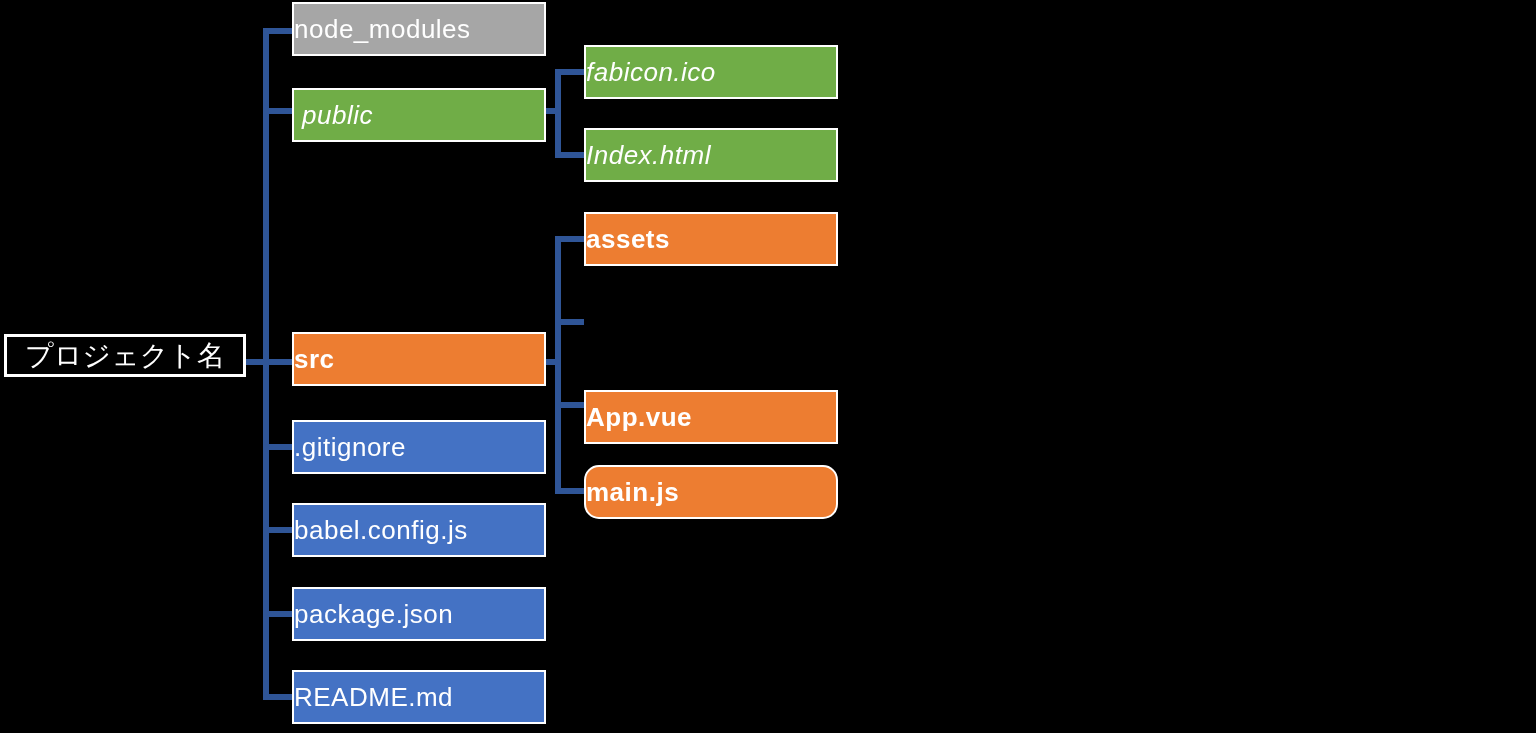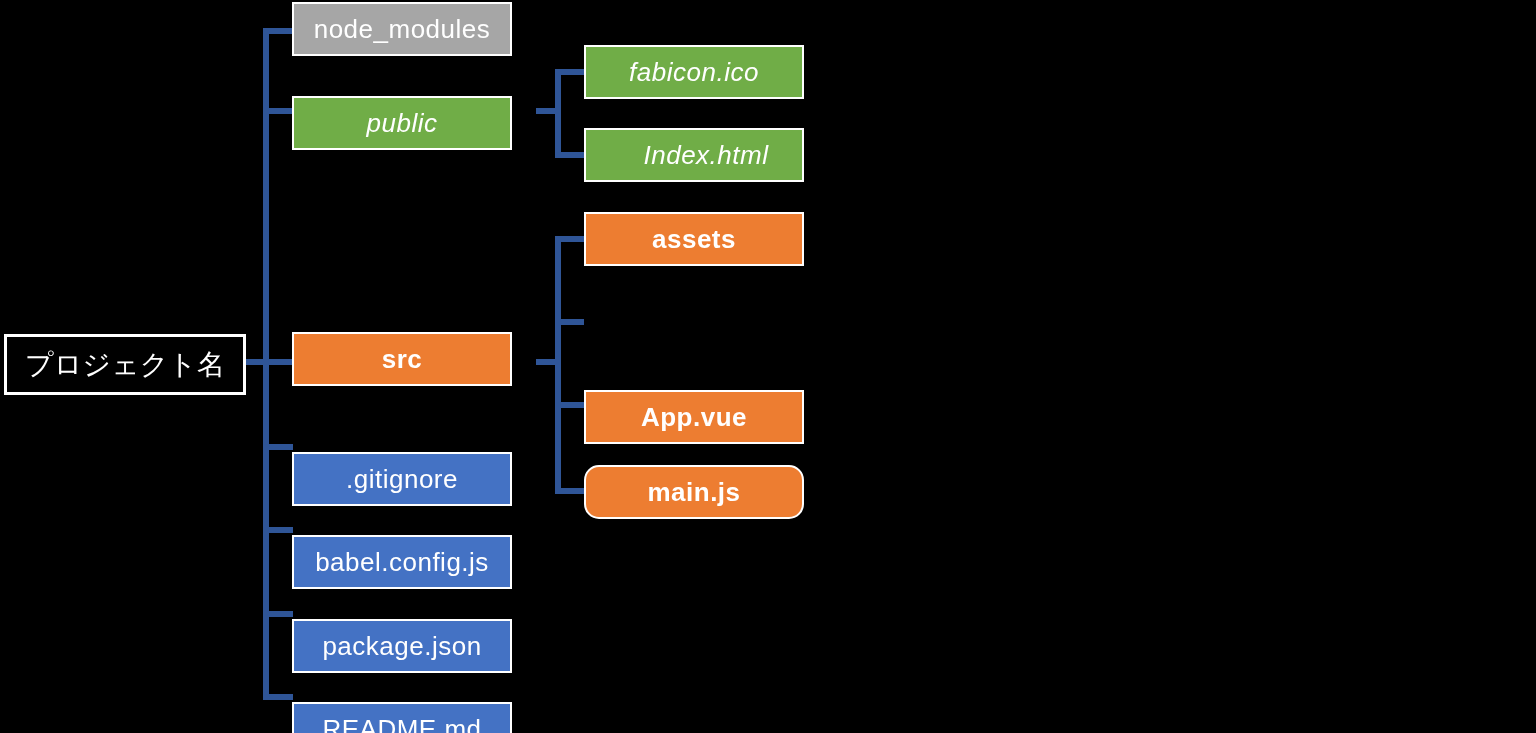--- a/index.html
+++ b/index.html
@@ -6,54 +6,54 @@
   .canvas{
     position:relative;
     width:1536px;height:733px;
     background:#000;
     overflow:hidden;
     font-family:"Liberation Sans","DejaVu Sans",sans-serif;
   }
   .box{
     position:absolute;
     box-sizing:border-box;
-    display:flex;align-items:center;justify-content:center;
+    display:flex;align-items:center;
     color:#fff;
     font-size:26px;
     letter-spacing:0.5px;
     border:2px solid #fff;
-    width:220px;height:54px;
+    width:254px;height:54px;
   }
   .root-box{
     position:absolute;
     box-sizing:border-box;
-    left:4px;top:334px;width:242px;height:61px;
+    left:4px;top:334px;width:242px;height:43px;
     background:#000;
     border:3px solid #fff;
     display:flex;align-items:center;justify-content:center;
     color:#fff;font-size:28px;
   }
   .gray{background:#A6A6A6;}
   .green{background:#70AD47;font-style:italic;}
   .orange{background:#ED7D31;font-weight:bold;}
-  .blue{background:#4472C4;margin-top:32px;}
+  .blue{background:#4472C4;}
   .conn{position:absolute;background:#2F5597;}
   
   .col-left{left:292px;}
   .b-nodemodules{top:2px;}
-  .b-public{top:96px;}
+  .b-public{top:88px;padding-left:8px;}
   .b-src{top:332px;}
   .b-gitignore{top:420px;}
   .b-babel{top:503px;}
   .b-package{top:587px;}
   .b-readme{top:670px;}
   
   .col-right{left:584px;}
   .b-fabicon{top:45px;}
-  .b-index{top:128px;padding-left:24px;}
+  .b-index{top:128px;}
   .b-assets{top:212px;}
   .b-components{top:295px;}
   .b-appvue{top:390px;}
   .b-mainjs{top:465px;border-radius:15px;}
 </style>
 </head>
 <body>
 
 <div class="canvas">
 

